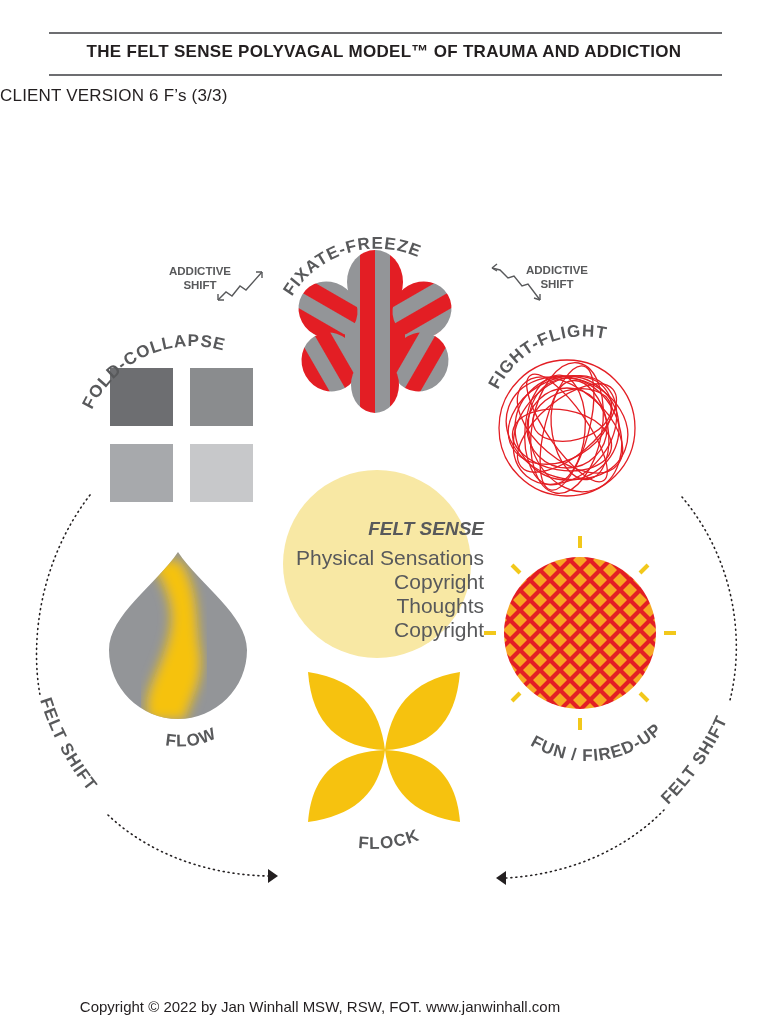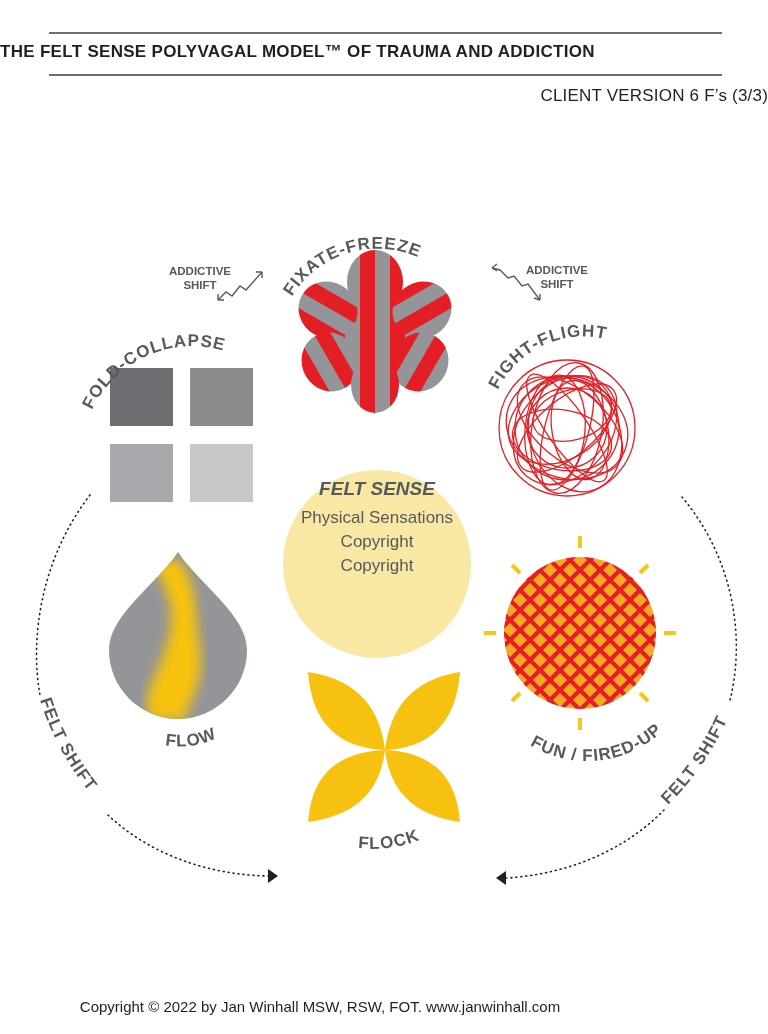--- a/index.html
+++ b/index.html
@@ -1,24 +1,24 @@
 <!DOCTYPE html>
 <html><head>
 <meta charset="utf-8">
 <style>
   html,body{margin:0;padding:0;background:#ffffff;}
   body{width:768px;height:1034px;position:relative;overflow:hidden;font-family:"Liberation Sans",sans-serif;color:#58595b;}
   .hr{position:absolute;left:49px;width:673px;height:2px;background:#6d6e71;}
-  .title{position:absolute;left:0;width:768px;top:42px;text-align:left;font-weight:bold;font-size:17px;letter-spacing:0.3px;color:#231f20;}
-  .subtitle{position:absolute;left:0;width:768px;top:86px;text-align:right;font-size:17px;color:#231f20;letter-spacing:0.2px;}
+  .title{position:absolute;left:0;width:768px;top:42px;text-align:center;font-weight:bold;font-size:17px;letter-spacing:0.3px;color:#231f20;}
+  .subtitle{position:absolute;left:0;width:768px;top:86px;text-align:left;font-size:17px;color:#231f20;letter-spacing:0.2px;}
   .footer{position:absolute;left:0;width:640px;top:998px;text-align:center;font-size:15px;color:#231f20;}
   svg.diagram{position:absolute;left:0;top:0;}
-  .felt-circle{position:absolute;left:270px;top:460px;width:214px;height:184px;text-align:center;}
+  .felt-circle{position:absolute;left:270px;top:500px;width:214px;height:184px;text-align:right;}
   .felt-title{font-weight:bold;font-style:italic;font-size:19px;color:#58595b;margin-top:18px;}
-  .felt-line{font-size:17px;color:#58595b;line-height:24px;}
+  .felt-line{font-size:21px;color:#58595b;line-height:24px;}
 </style>
 </head>
 <body>
 
 <div class="hr" style="top:32px;"></div>
 <div class="title">THE FELT SENSE POLYVAGAL MODEL™ OF TRAUMA AND ADDICTION</div>
 <div class="hr" style="top:74px;"></div>
 <div class="subtitle">CLIENT VERSION 6 F’s (3/3)</div>
 
 <svg class="diagram" width="768" height="1034" viewBox="0 0 768 1034">
@@ -179,17 +179,18 @@
   <text font-family="Liberation Sans, sans-serif" font-weight="bold" font-size="17" fill="#58595b" letter-spacing="1">
     <textPath href="#arcFeltR"><tspan>FELT SHIFT</tspan></textPath>
   </text>
 </svg>
 
 <div class="felt-circle">
   <div class="felt-title">FELT SENSE</div>
   <div style="margin-top:6px;">
     <div class="felt-line">Physical Sensations</div>
     <div class="felt-line">Copyright</div>
+    <div class="felt-line">Thoughts</div>
     <div class="felt-line">Copyright</div>
   </div>
 </div>
 
 <div class="footer">Copyright © 2022 by Jan Winhall MSW, RSW, FOT. www.janwinhall.com</div>
 
 </body></html>

